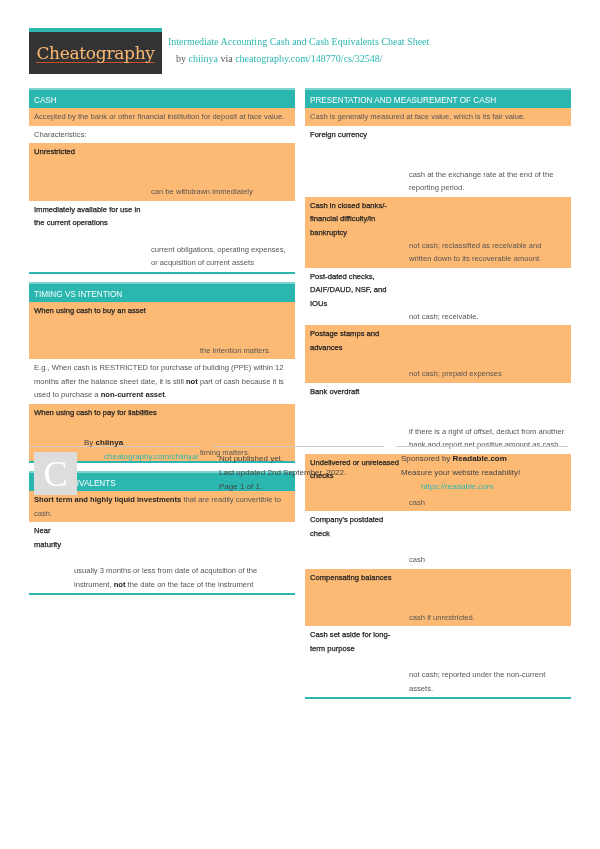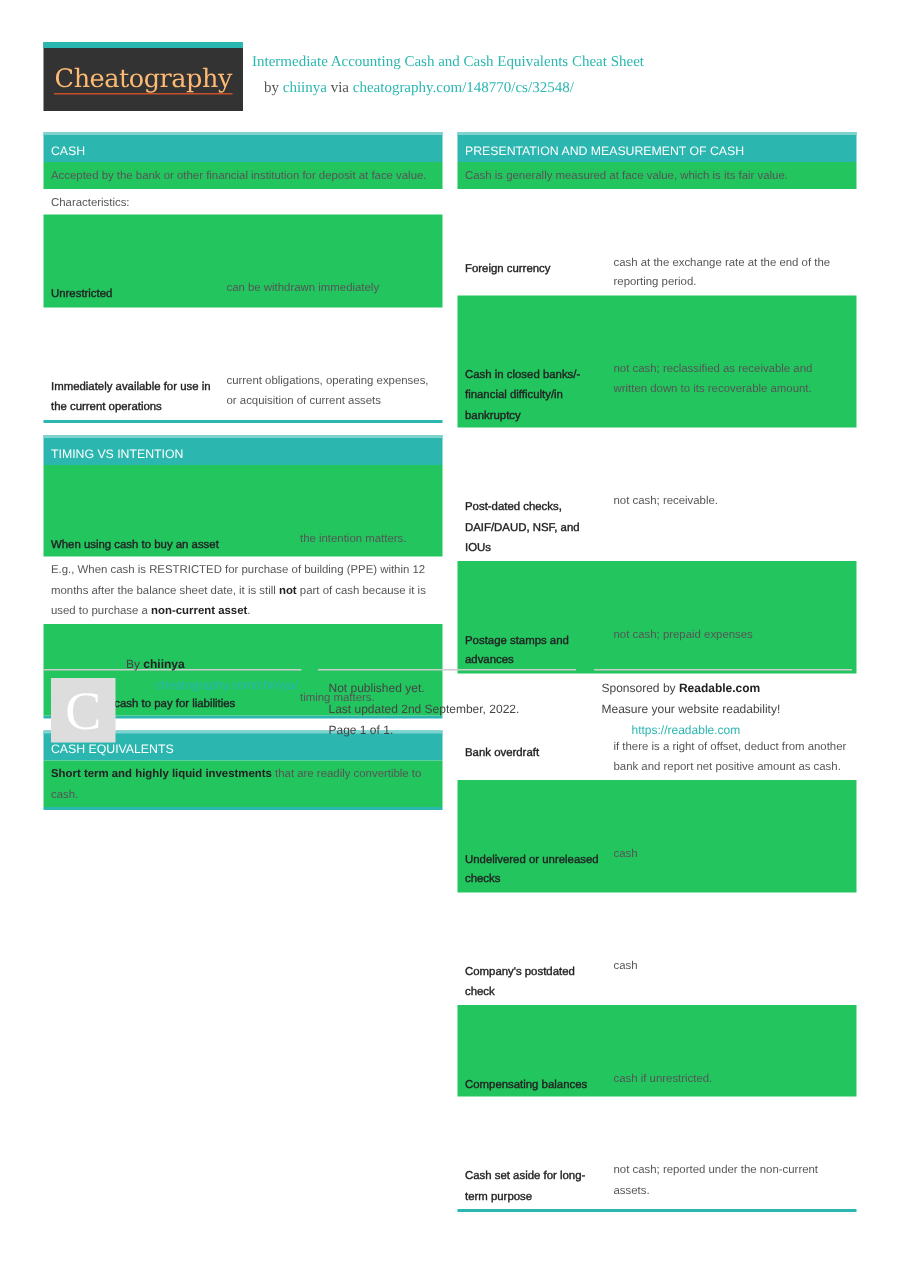--- a/index.html
+++ b/index.html
@@ -8,22 +8,22 @@
   .logo span { font-family: "DejaVu Serif", serif; color: #fdba74; font-size: 17px; letter-spacing: -0.3px; border-bottom: 1px solid #c8502c; line-height: 18px; }
   .title { position: absolute; left: 168px; top: 36px; font-family: "Liberation Serif", serif; font-size: 10px; color: #2bb7b0; }
   .byline { position: absolute; left: 176px; top: 53px; font-family: "Liberation Serif", serif; font-size: 10px; color: #555; }
   .byline a { color: #2bb7b0; text-decoration: none; }
   .col { position: absolute; top: 88px; width: 266px; }
   .col.left { left: 29px; }
   .col.right { left: 305px; }
   .section { border-bottom: 2px solid #2bb7b0; margin-bottom: 8px; }
   .sec-head { background: #2bb7b0; color: #fff; font-size: 8.2px; padding: 6px 5px 5px; height: 20px; border-top: 2px solid #7fd3cf; }
   .row { display: flex; font-size: 7.6px; line-height: 13.5px; padding: 2px 5px; }
-  .row.alt { background: #22c55e; }
-  .row .k { font-weight: normal; color: #222; margin-top: 44px; -webkit-text-stroke: 0.25px #222; }
+  .row.alt { background: #fdba74; }
+  .row .k { font-weight: normal; color: #222; -webkit-text-stroke: 0.25px #222; }
   .row .v { color: #555; margin-top: 40px; }
   .row.full { display: block; color: #555; }
   b { color: #222; font-weight: bold; }
   .footer-line { position: absolute; top: 446px; height: 1px; background: #ccc; }
   .avatar { position: absolute; left: 34px; top: 452px; width: 43px; height: 43px; background: #ddd; color: #fff; font-family: "Liberation Serif", serif; font-size: 36px; display: flex; align-items: center; justify-content: center; }
   .ftext { position: absolute; font-size: 8px; line-height: 14px; color: #444; }
   .ftext a { color: #2bb7b0; text-decoration: none; margin-left: 20px; }
 </style>
 </head>
 <body>
@@ -58,20 +58,24 @@
     <div class="row full"><span>E.g., When cash is RESTRICTED for purchase of building (PPE) within 12 months after the balance sheet date, it is still </span><b>not</b><span> part of cash because it is used to purchase a </span><b>non-current asset</b><span>.</span></div>
     <div class="row alt">
         <div class="k" style="width:166px">When using cash to pay for liabilities</div>
         <div class="v">timing matters.</div>
       </div>
   </div>
 
   <div class="section">
     <div class="sec-head">CASH EQUIVALENTS</div>
     <div class="row full alt"><b>Short term and highly liquid investments</b><span> that are readily convertible to cash.</span></div>
+    <div class="row">
+        <div class="k" style="width:40px">Near maturity</div>
+        <div class="v" style="flex:1"><span>usually 3 months or less from date of acquisition of the instrument, </span><b>not</b><span> the date on the face of the instrument</span></div>
+      </div>
   </div>
 </div>
 
 <div class="col right">
   <div class="section">
     <div class="sec-head">PRESENTATION AND MEASUREMENT OF CASH</div>
     <div class="row full alt">Cash is generally measured at face value, which is its fair value.</div>
     <div class="row">
         <div class="k" style="width:99px;padding-right:4px">Foreign currency</div>
         <div class="v" style="flex:1">cash at the exchange rate at the end of the reporting period.</div>

